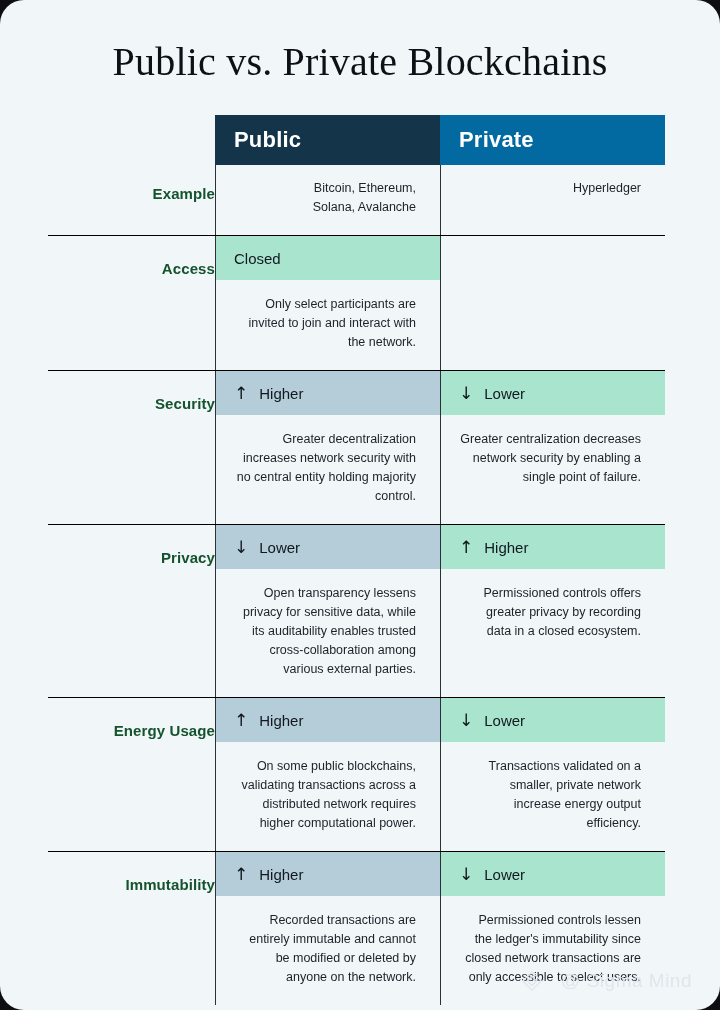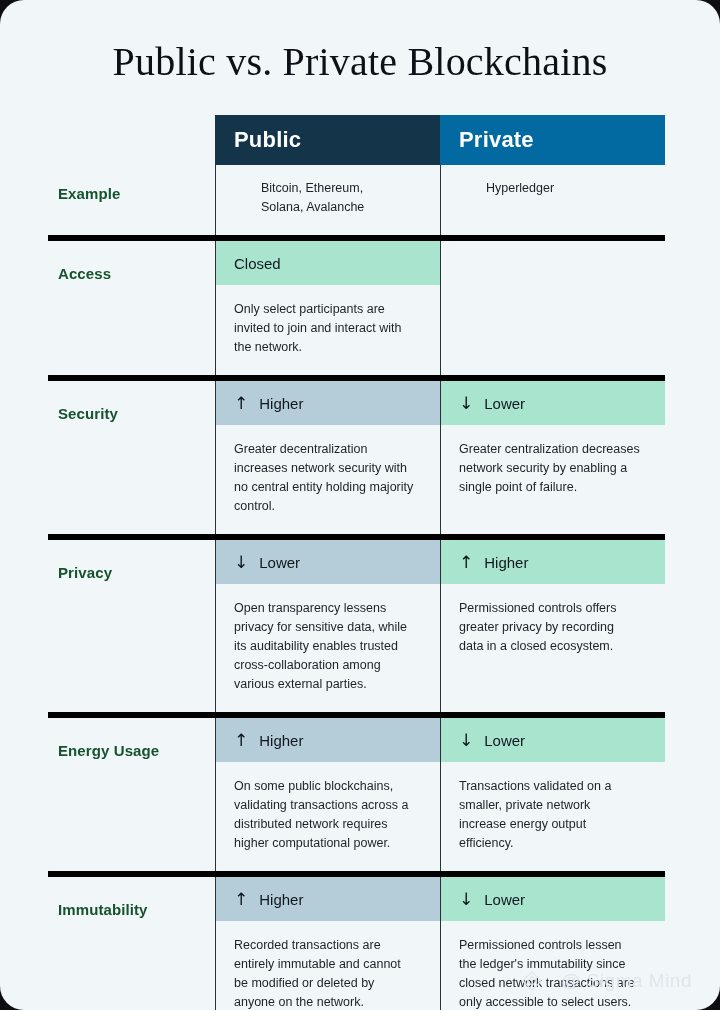--- a/index.html
+++ b/index.html
@@ -35,20 +35,21 @@
   #table {
     position: absolute;
     left: 48px;
     top: 115px;
     width: 617px;
   }
   .row {
     position: relative;
     display: flex;
     align-items: stretch;
+    text-align: right;
   }
   .col-label  { width: 167px; flex: 0 0 167px; position: relative; }
   .col-public { width: 225px; flex: 0 0 225px; position: relative; }
   .col-private{ width: 225px; flex: 0 0 225px; position: relative; }
 
   
   .vrule-1, .vrule-2 {
     position: absolute;
     top: 0; bottom: 0;
     width: 1px;
@@ -68,21 +69,21 @@
     box-sizing: border-box;
     color: #ffffff;
     font-size: 22px;
     font-weight: bold;
     letter-spacing: 0.2px;
   }
   .head-public  { background: #14344a; }
   .head-private { background: #0369a1; }
 
   
-  .datarow { border-top: 6px solid #000000; }
+  .datarow { border-top: 1px solid #000000; }
   .datarow.first { border-top: none; }
 
   .label {
     font-size: 15px;
     font-weight: bold;
     color: #14532d;
     padding: 20px 0 0 10px;
     letter-spacing: 0.1px;
   }
   .label.mid { padding-top: 24px; }

